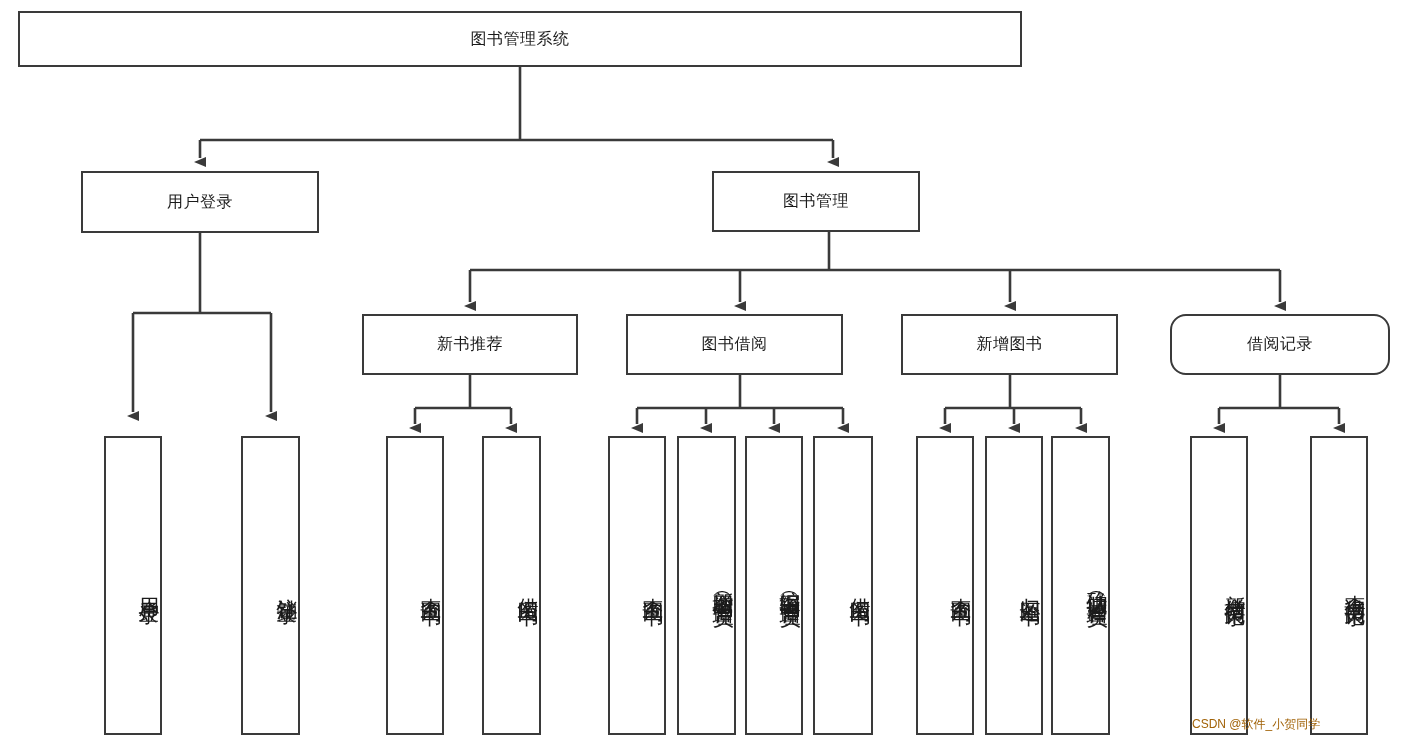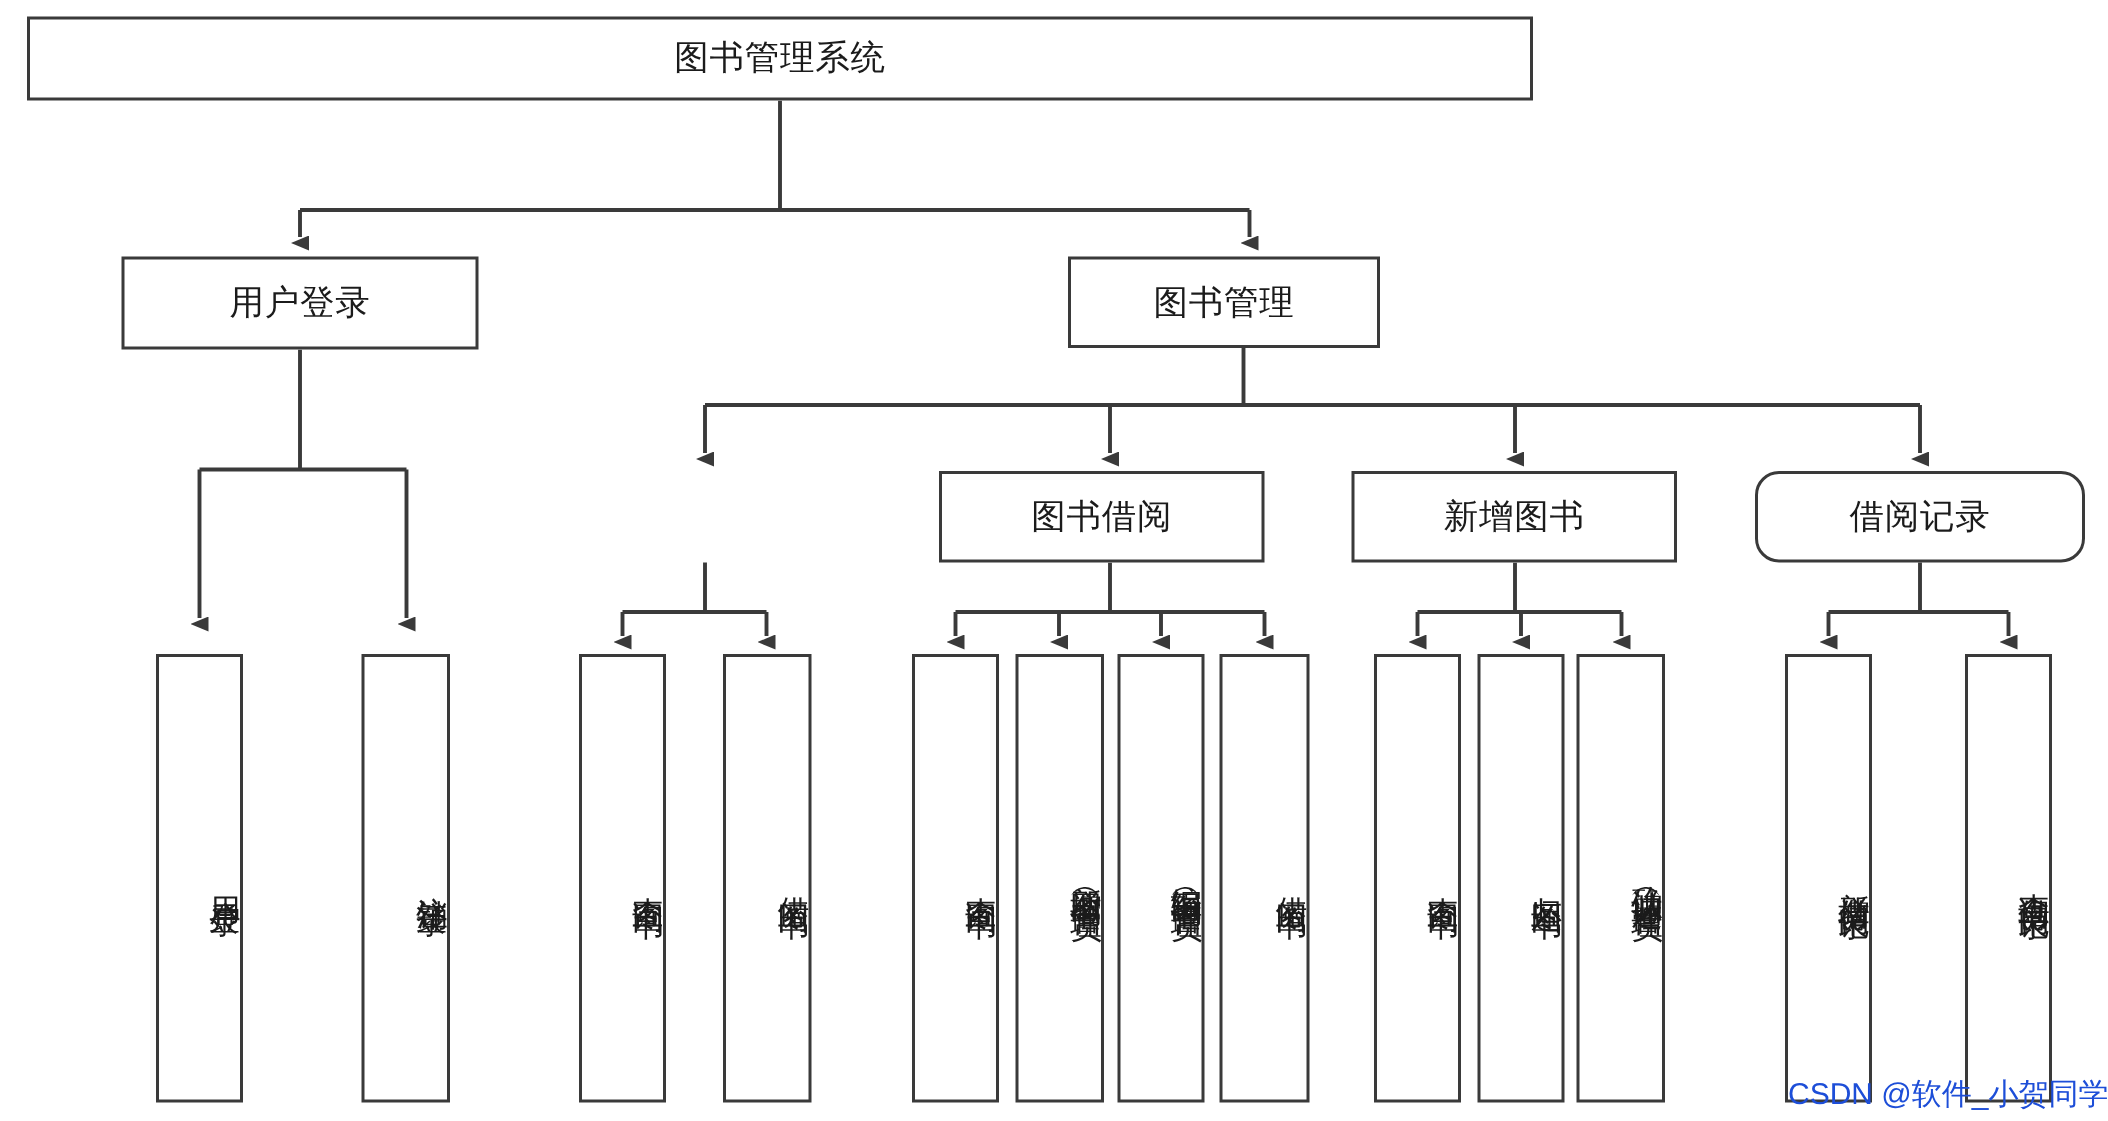--- a/index.html
+++ b/index.html
@@ -34,38 +34,38 @@
     justify-content: center;
     color: #1b1b1b;
     line-height: 1.18;
     text-align: center;
   }
   .node-label {
     display: block;
     width: 100%;
   }
   .node.horiz .node-label {
-    font-size: 23px;
+    font-size: 16px;
     letter-spacing: 0.5px;
   }
   .node.vert {
     writing-mode: vertical-rl;
     text-orientation: upright;
   }
   .node.vert .node-label {
     writing-mode: vertical-rl;
     text-orientation: upright;
     font-size: 21px;
     letter-spacing: 2.5px;
     line-height: 1;
   }
   .watermark {
     position: absolute;
-    color: #1d4ed8;
-    font-size: 20px;
+    color: #a16207;
+    font-size: 12px;
     white-space: nowrap;
     pointer-events: none;
   }
 </style>
 </head>
 <body>
 
 <div id="diagram-root">
 
   <svg class="wires" viewBox="0 0 1405 747" xmlns="http://www.w3.org/2000/svg">
@@ -123,20 +123,23 @@
   </div>
 
   <div class="node horiz" style="left:81px; top:171px; width:238px; height:62px;">
     <span class="node-label">用户登录</span>
   </div>
 
   <div class="node horiz" style="left:712px; top:171px; width:208px; height:61px;">
     <span class="node-label">图书管理</span>
   </div>
 
+  <div class="node horiz" style="left:362px; top:314px; width:216px; height:61px;">
+    <span class="node-label">新书推荐</span>
+  </div>
 
   <div class="node horiz" style="left:626px; top:314px; width:217px; height:61px;">
     <span class="node-label">图书借阅</span>
   </div>
 
   <div class="node horiz" style="left:901px; top:314px; width:217px; height:61px;">
     <span class="node-label">新增图书</span>
   </div>
 
   <div class="node horiz" style="left:1170px; top:314px; width:220px; height:61px;border-radius:16px;">

